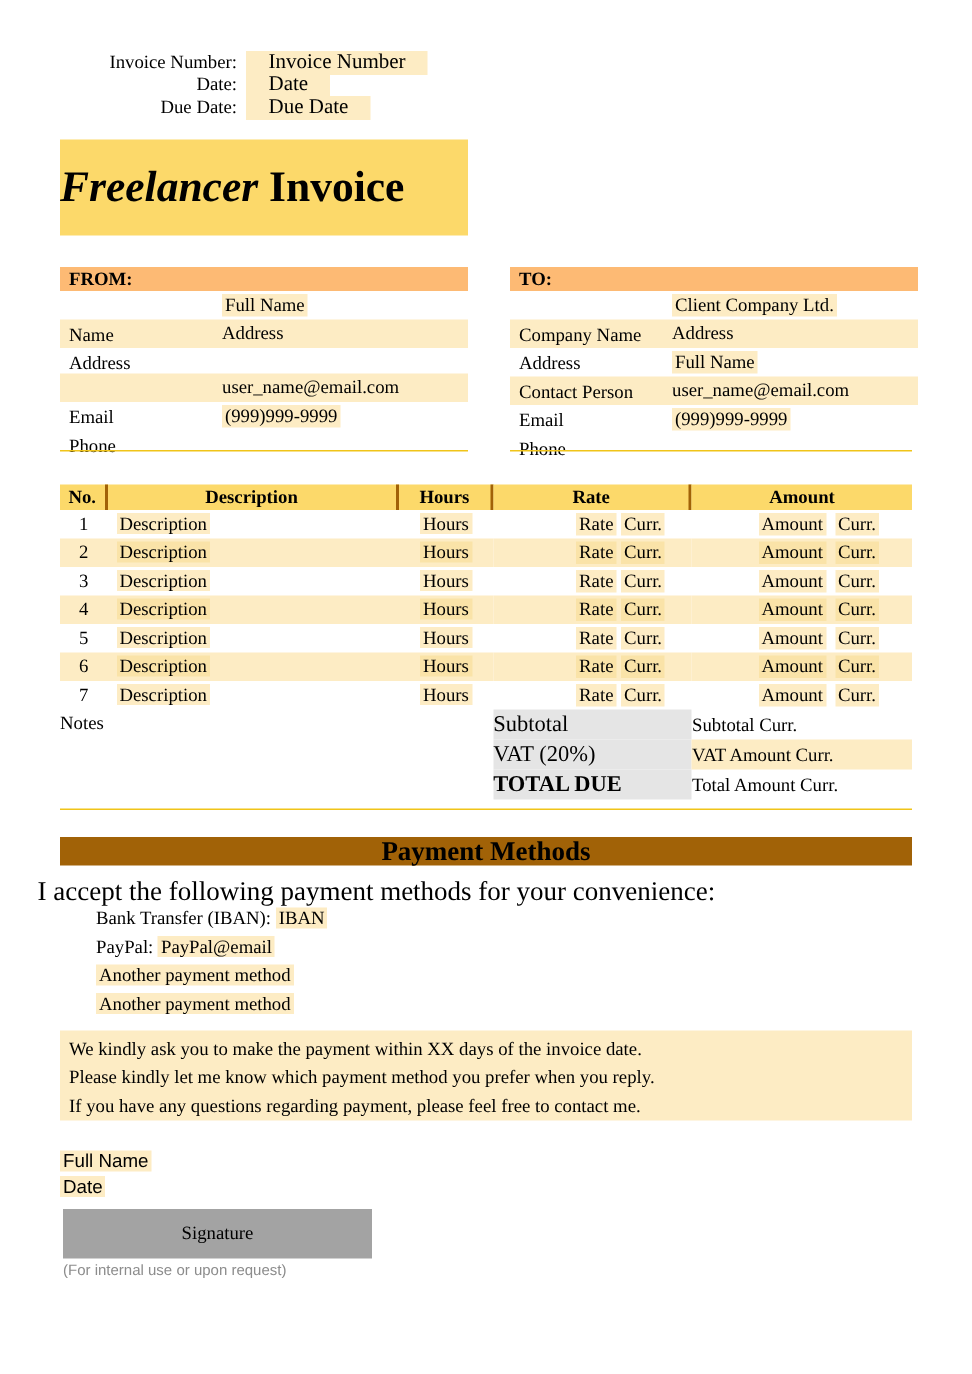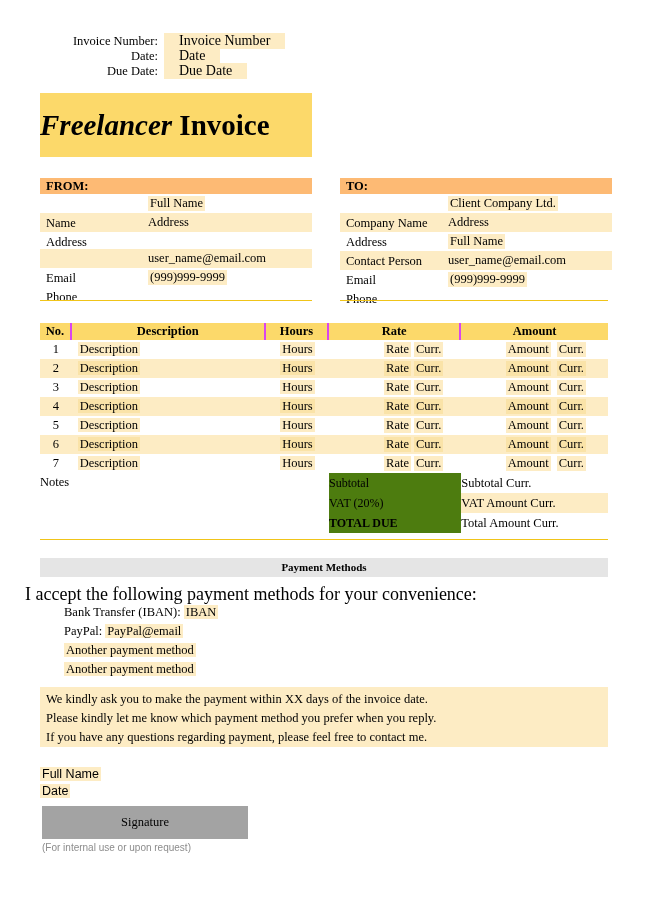--- a/index.html
+++ b/index.html
@@ -27,21 +27,21 @@
 
   
   .meta {
     position: absolute;
     left: 40px;
     top: 34px;
     width: 260px;
   }
   .meta-row {
     display: flex;
-    align-items: flex-end;
+    align-items: center;
     height: 15px;
     margin-bottom: 0px;
   }
   .meta-label {
     width: 118px;
     text-align: right;
     font-size: 12.5px;
     padding-right: 6px;
     white-space: nowrap;
   }
@@ -129,21 +129,21 @@
     border-spacing: 0;
     font-size: 12.5px;
   }
   .items th {
     background: #fcd96a;
     font-weight: bold;
     font-size: 12.5px;
     height: 17px;
     padding: 0;
     text-align: center;
-    border-right: 2px solid #d946ef;
+    border-right: 2px solid #a16207;
   }
   .items th:last-child { border-right: none; }
   .items td {
     height: 19px;
     padding: 0;
     vertical-align: middle;
   }
   .items tr.alt td { background: #fdecc4; }
 
   .col-no    { width: 30px; text-align: center; }
@@ -168,46 +168,46 @@
     gap: 6px;
     padding-right: 22px;
   }
 
   
   .totals-notes {
     padding-left: 42px;
     font-size: 12.5px;
   }
   .totals-label {
-    background: #4d7c0f;
+    background: #e5e5e5;
     padding-left: 6px;
-    font-size: 12px;
+    font-size: 15px;
     white-space: nowrap;
     font-family: Liberation Serif, serif;
   }
   .totals-label.bold { font-weight: bold; }
   .totals-value {
     padding-left: 8px;
     font-size: 12.5px;
     white-space: nowrap;
   }
   .totals-value.shade { background: #fdecc4; }
   .tot-row td { height: 20px; }
 
   
   .pm-banner {
     position: absolute;
     left: 40px;
     top: 558px;
     width: 568px;
     height: 19px;
-    background: #e5e5e5;
+    background: #a16207;
     text-align: center;
     font-weight: bold;
-    font-size: 11px;
+    font-size: 18px;
     line-height: 19px;
   }
   .pm-intro {
     position: absolute;
     left: 25px;
     top: 584px;
     font-size: 18px;
   }
   .pm-list {
     position: absolute;

